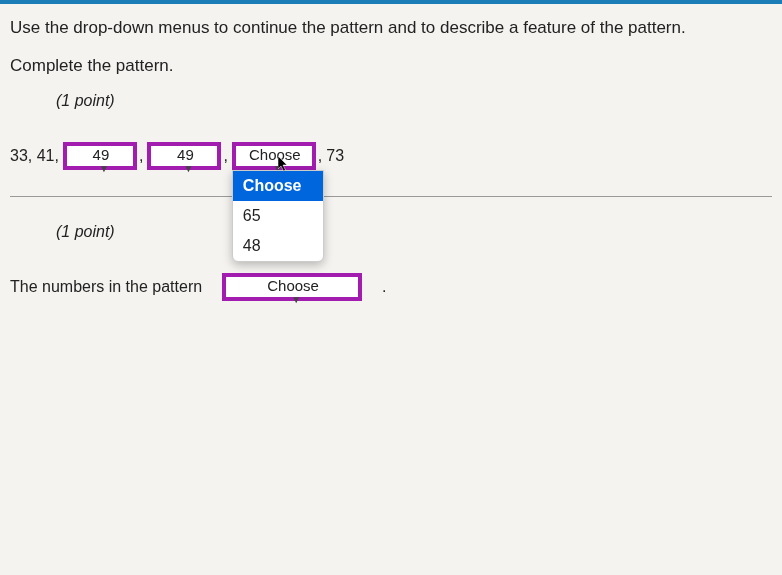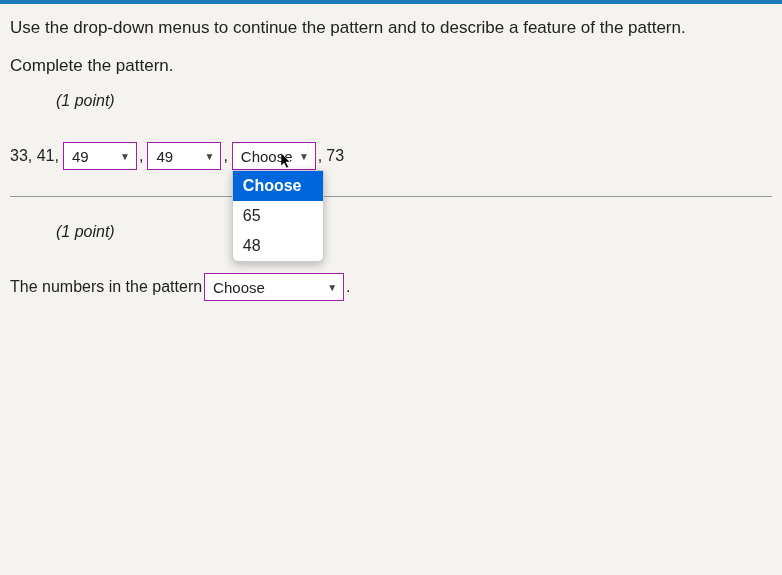--- a/index.html
+++ b/index.html
@@ -58,28 +58,29 @@
       margin-right: 4px;
     }
     .comma {
       margin: 0 4px 0 2px;
     }
     .select-box {
       display: inline-flex;
       align-items: center;
       justify-content: space-between;
       background: #fff;
-      border: 1px solid #a21caf;
+      border: 4px solid #a21caf;
       height: 28px;
       padding: 0 6px 0 8px;
       font-size: 15px;
       color: #222;
       min-width: 74px;
       cursor: pointer;
       position: relative;
+      flex-direction: column;
     }
     .select-box.wide {
       min-width: 84px;
     }
     .select-box.wider {
       min-width: 140px;
     }
     .chevron {
       font-size: 10px;
       color: #444;
@@ -118,21 +119,21 @@
       right: 22px;
       width: 12px;
       height: 16px;
       pointer-events: none;
       z-index: 60;
     }
     .sentence-row {
       display: flex;
       align-items: center;
       font-size: 16px;
-      gap: 2px;
+      gap: 20px;
     }
     .partb-block {
       margin-top: 8px;
     }
     .dropdown-wrapper {
       position: relative;
       display: inline-block;
     }
   </style>
 </head>

